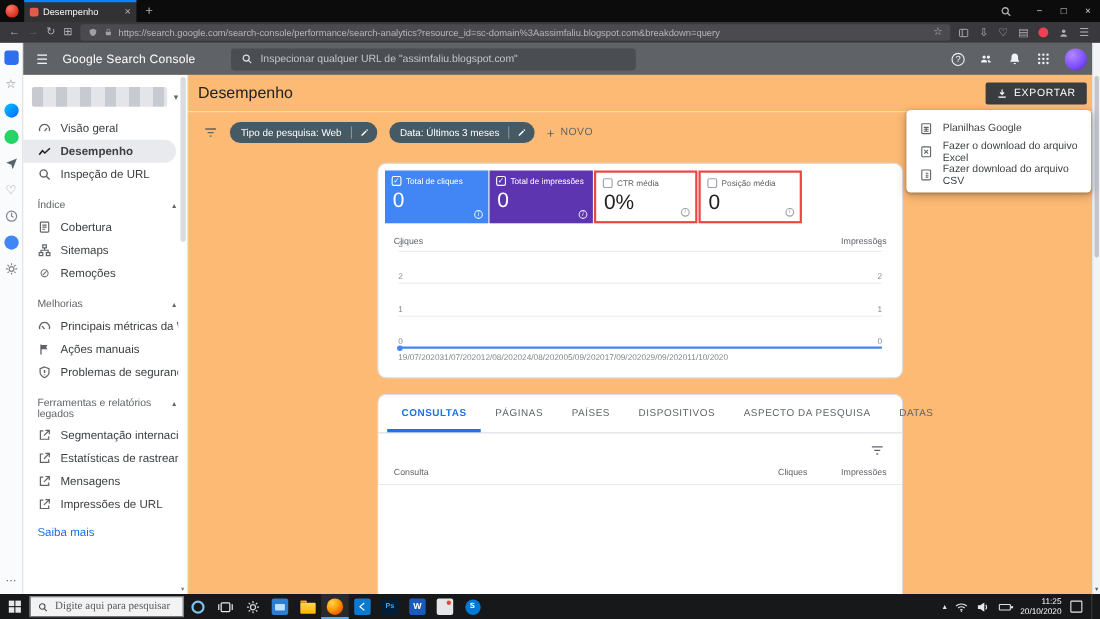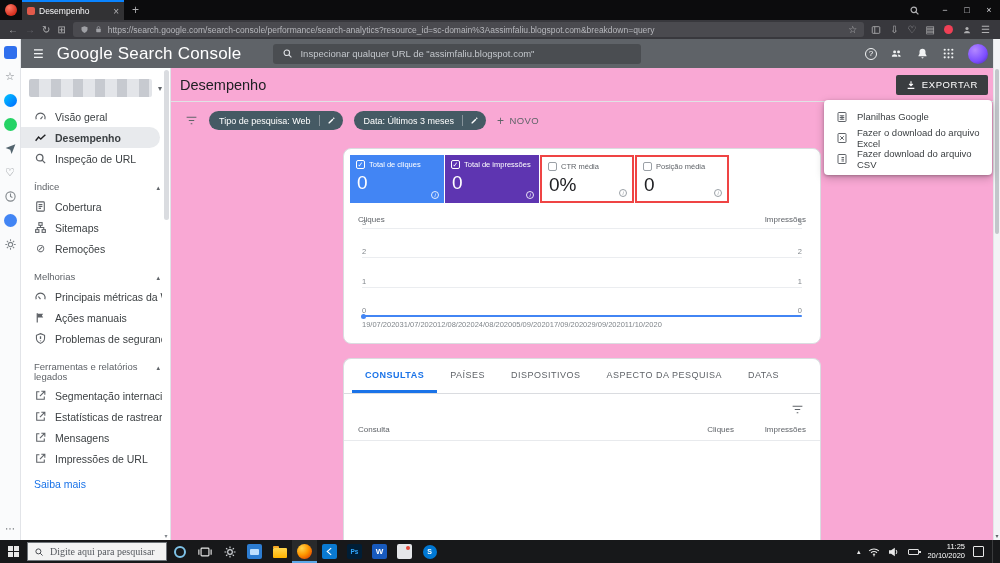--- a/index.html
+++ b/index.html
@@ -1,18 +1,18 @@
 <!DOCTYPE html>
 <html><head>
 <meta charset="utf-8">
 <style>
   *{margin:0;padding:0;box-sizing:border-box}
   html,body{width:1000px;height:563px}
   body{font-family:"Liberation Sans",sans-serif;background:#222;overflow:hidden}
-  .screen{position:relative;width:1000px;height:563px;overflow:hidden;background:#f9a8d4}
+  .screen{position:relative;width:1000px;height:563px;overflow:hidden;background:#fdba74}
   .sv{display:inline-flex;align-items:center;justify-content:center}
   .sv svg{width:100%;height:100%}
 
   
   .dock{position:absolute;left:0;top:39px;width:21px;height:501px;background:#fafbfc;border-right:1px solid #e2e4e8;display:flex;flex-direction:column;align-items:center;padding-top:7px;gap:11px;z-index:6}
   .dock .dk{width:13px;height:13px;display:flex;align-items:center;justify-content:center;font-size:11px;color:#80868b;cursor:pointer}
   .dk-sq{background:#2f6fed;border-radius:3px}
   .dk-msgr{background:linear-gradient(135deg,#00c6ff,#0068ff);border-radius:50%}
   .dk-wa{background:#25d366;border-radius:50%}
   .dk-blue{background:#4285f4;border-radius:50%;width:12px;height:12px}
@@ -38,21 +38,21 @@
   .urlbar .uic{width:9px;height:9px;color:#9fa0a5;flex:none}
   .url-text{flex:1;font-size:8.5px;color:#b6b7bc;overflow:hidden;white-space:nowrap;text-overflow:ellipsis}
   .nav-right{display:flex;align-items:center;gap:9px;margin-right:2px}
   .nav-right .ni{font-size:10px;cursor:pointer}
   .nav-right .svi{width:10px;height:10px;color:#b1b1b3;cursor:pointer}
   .pocket{width:9px;height:9px;border-radius:50%;background:#ef4056;cursor:pointer}
 
   
   .gsc-header{position:absolute;left:21px;top:39px;right:0;height:29px;background:#5f6368;display:flex;align-items:center;color:#fff;z-index:4}
   .gh-burger{font-size:12px;margin:0 0 0 12px;cursor:pointer;color:#f1f3f4}
-  .gh-title{font-size:17px;margin-left:13px;letter-spacing:.2px;white-space:nowrap}
+  .gh-title{font-size:11px;margin-left:13px;letter-spacing:.2px;white-space:nowrap}
   .gh-search{margin-left:32px;width:368px;height:20px;background:rgba(0,0,0,.22);border-radius:3px;display:flex;align-items:center;gap:7px;padding:0 9px}
   .gh-search .svi{width:11px;height:11px;color:#dfe1e5;flex:none}
   .gh-search input{flex:1;background:transparent;border:0;outline:none;font-size:9.5px;color:#e8eaed;font-family:"Liberation Sans",sans-serif}
   .gh-search input::placeholder{color:#c3c7cc}
   .gh-right{margin-left:auto;display:flex;align-items:center;gap:13px;margin-right:12px}
   .gh-right .svi{width:13px;height:13px;color:#f1f3f4;cursor:pointer}
   .helpc{width:12px;height:12px;border:1.2px solid #f1f3f4;border-radius:50%;font-size:8px;display:flex;align-items:center;justify-content:center;cursor:pointer}
   .avatar{width:20px;height:20px;border-radius:50%;background:radial-gradient(circle at 35% 30%,#b388ff,#7c4dff 60%,#4527a0);cursor:pointer}
 
   
@@ -557,20 +557,21 @@
             <span>29/09/2020</span>
             <span>11/10/2020</span>
           </div>
         </div>
       </div>
     </div>
 
     <div class="card card2">
       <div class="tabs">
         <div class="tab-item active">CONSULTAS</div>
+        <div class="tab-item">PÁGINAS</div>
         <div class="tab-item">PAÍSES</div>
         <div class="tab-item">DISPOSITIVOS</div>
         <div class="tab-item">ASPECTO DA PESQUISA</div>
         <div class="tab-item">DATAS</div>
       </div>
       <div class="table-toolbar">
         <span class="funnel sv">
             <svg viewBox="0 0 24 24" fill="none" stroke="currentColor" stroke-width="2.2">
               <path d="M3 6h18M7 12h10M10.5 18h3"></path>
             </svg>

